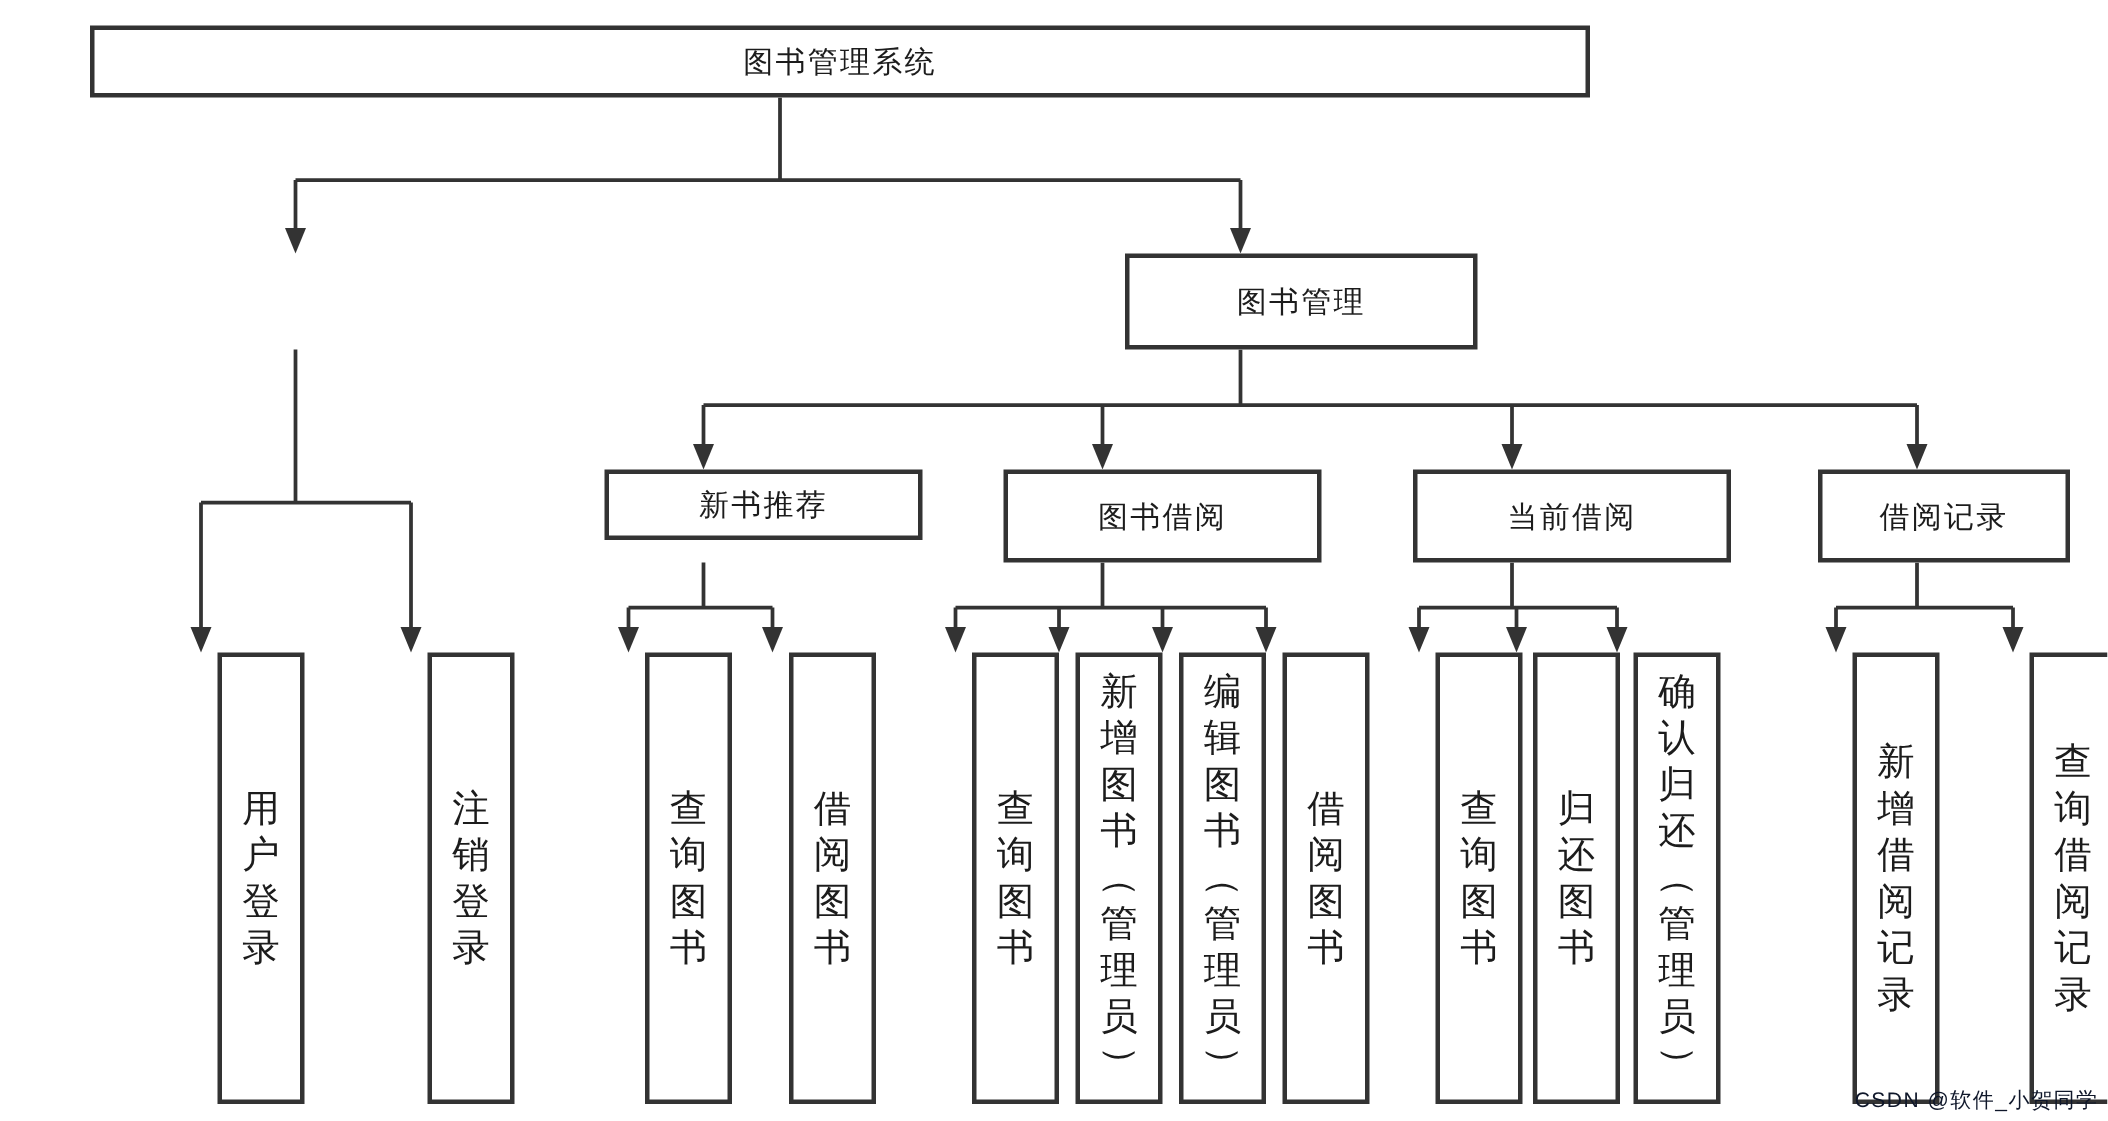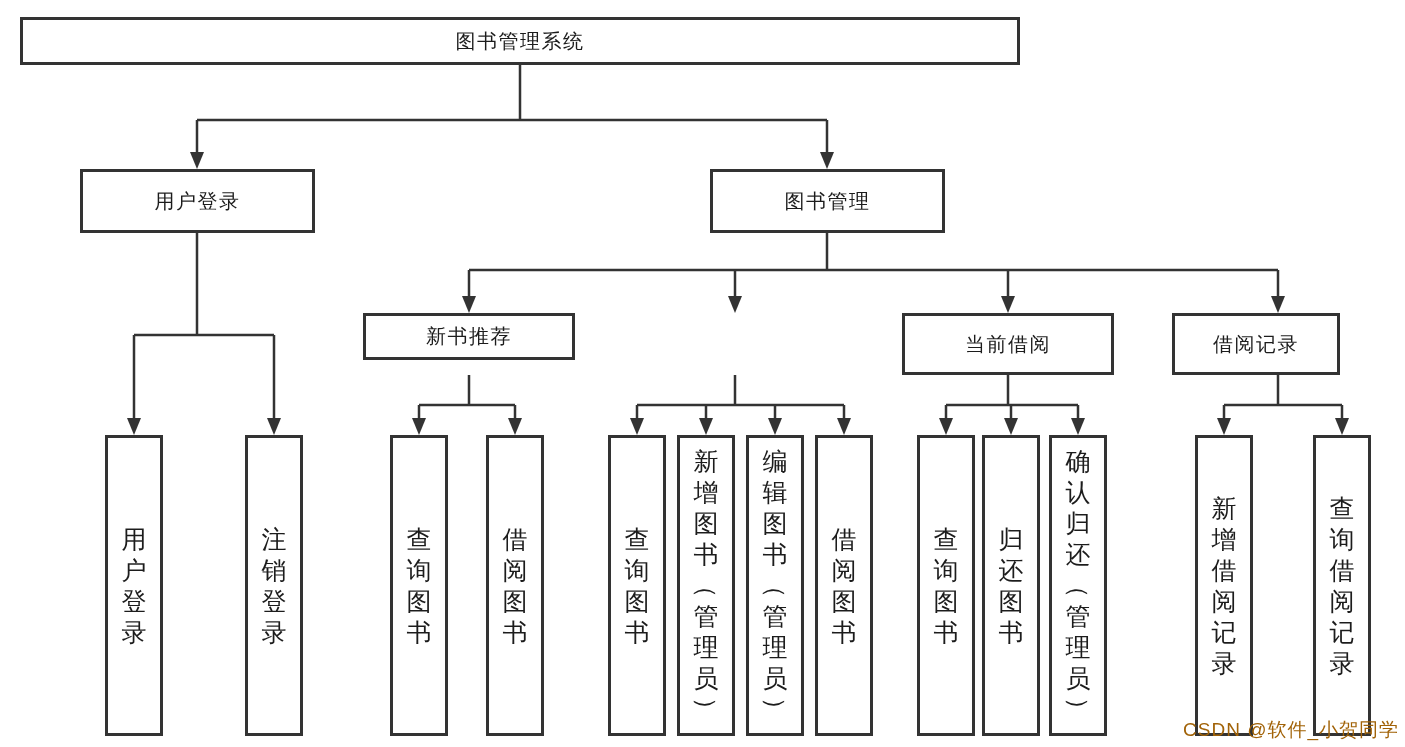--- a/index.html
+++ b/index.html
@@ -6,34 +6,35 @@
   #canvas {
     position:relative; width:1405px; height:747px; background:#ffffff;
     font-family:"Liberation Sans", sans-serif; overflow:hidden;
   }
   #wires { position:absolute; left:0; top:0; width:1405px; height:747px; }
   .node {
     position:absolute; box-sizing:border-box;
     border:3px solid #333333; background:#ffffff;
     display:flex; align-items:center; justify-content:center;
     color:#1c1c1c;
+    margin-left:40px;
   }
   .hbox { font-size:20px; letter-spacing:1.5px; }
   .vbox .label {
     display:flex; flex-direction:column; align-items:center; justify-content:center;
     height:100%; width:100%; font-size:25px;
   }
   .vbox .label span {
     height:31px; line-height:31px; display:flex;
     align-items:center; justify-content:center;
   }
   .vbox .label span.rot { transform:rotate(90deg); }
   #watermark {
     position:absolute; right:6px; bottom:4px;
-    font-size:19px; color:#a16207; letter-spacing:1px;
+    font-size:14px; color:#0f172a; letter-spacing:1px;
   }
 </style>
 </head>
 <body>
 
 <div id="canvas">
 
   <svg id="wires" width="1405" height="747" viewBox="0 0 1405 747">
       <path d="M520,65 L520,120 M197,120 L827,120" stroke="#333333" stroke-width="2.5" fill="none"></path>
       <path d="M197,120 L197,155" stroke="#333333" stroke-width="2.5" fill="none"></path>
@@ -79,29 +80,29 @@
       <path d="M1224,405 L1224,421" stroke="#333333" stroke-width="2.5" fill="none"></path>
       <polygon points="1217,418 1231,418 1224,435" fill="#333333"></polygon>
       <path d="M1342,405 L1342,421" stroke="#333333" stroke-width="2.5" fill="none"></path>
       <polygon points="1335,418 1349,418 1342,435" fill="#333333"></polygon>
     </svg>
 
   <div class="node hbox" style="left:20px;top:17px;width:1000px;height:48px">
     <span>图书管理系统</span>
   </div>
 
-  <div class="node hbox" style="left:80px;top:169px;width:235px;height:64px">
-    <span>用户登录</span>
-  </div>
   <div class="node hbox" style="left:710px;top:169px;width:235px;height:64px">
     <span>图书管理</span>
   </div>
 
   <div class="node hbox" style="left:363px;top:313px;width:212px;height:47px">
     <span>新书推荐</span>
+  </div>
+  <div class="node hbox" style="left:629px;top:313px;width:212px;height:62px">
+    <span>图书借阅</span>
   </div>
   <div class="node hbox" style="left:902px;top:313px;width:212px;height:62px">
     <span>当前借阅</span>
   </div>
   <div class="node hbox" style="left:1172px;top:313px;width:168px;height:62px">
     <span>借阅记录</span>
   </div>
 
   <div class="node vbox" style="left:105px;top:435px;width:58px;height:301px">
     <div class="label">

